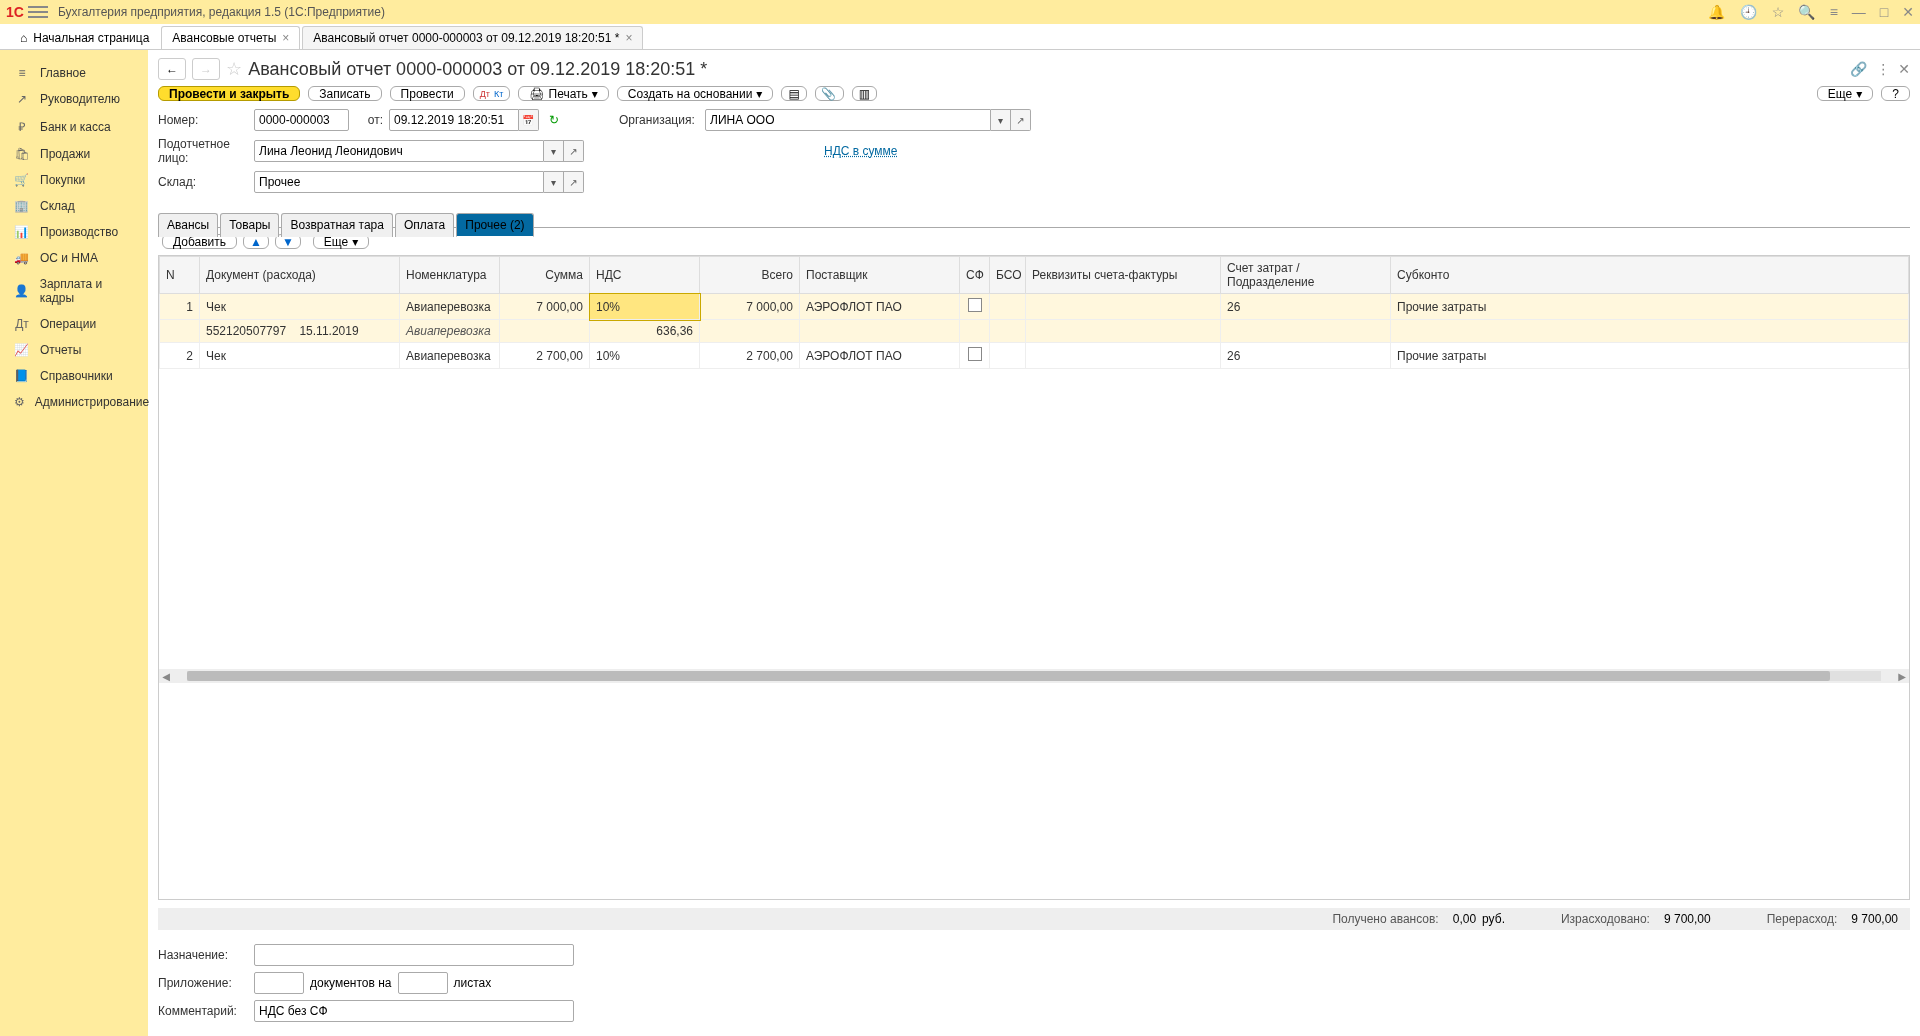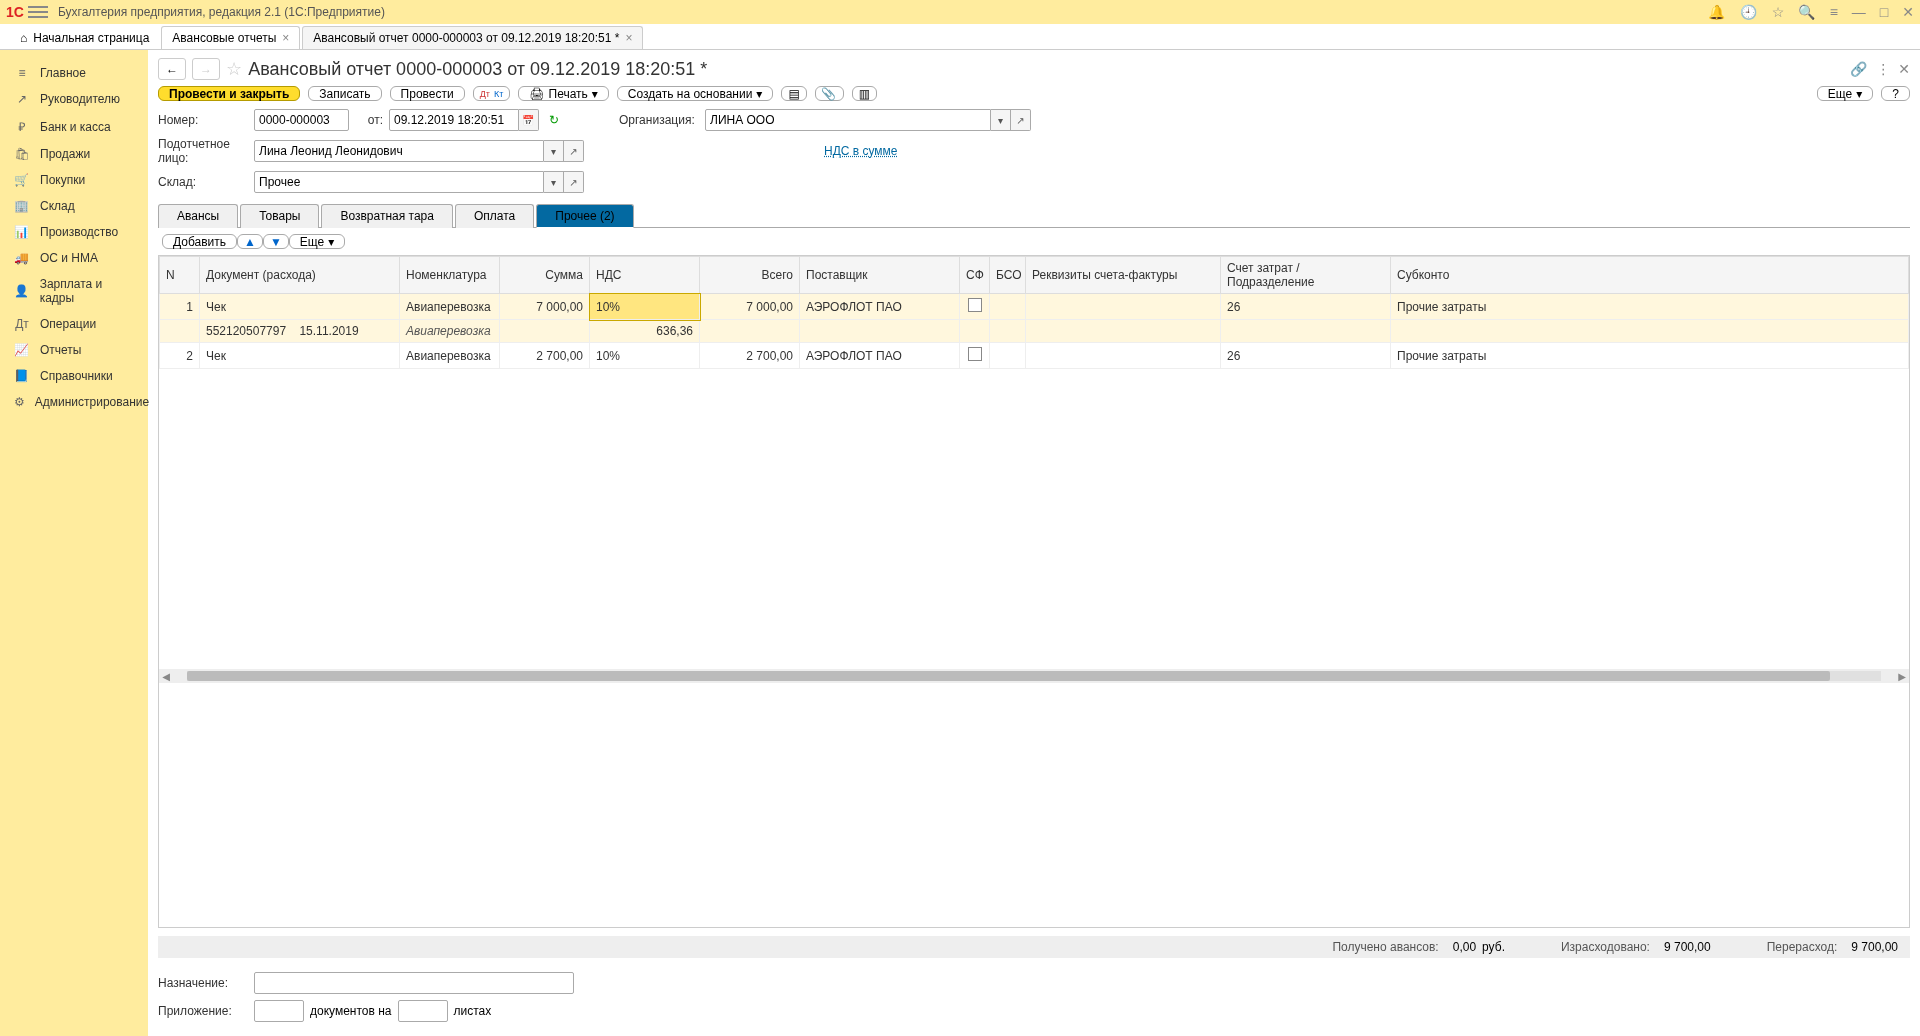--- a/index.html
+++ b/index.html
@@ -33,23 +33,23 @@
 .toolbar .spacer{ flex:1;}
 .form-row { display:flex; align-items:center; margin-bottom:6px; gap:6px;}
 .form-row label { width:90px; color:#333;}
 .input { border:1px solid #aaa; background:#fff; padding:2px 4px; height:22px; border-radius:2px;}
 .input-group{display:flex;}
 .input-group .input{border-radius:2px 0 0 2px;}
 .input-group .gb{width:20px;height:22px;border:1px solid #aaa;border-left:none;background:#f5f5f5;display:flex;align-items:center;justify-content:center;cursor:pointer;font-size:10px;color:#555;}
 .input-group .gb:last-child{border-radius:0 2px 2px 0;}
 .link{ color:#0369a1; text-decoration:underline dotted; cursor:pointer;}
 .tabs2 { display:flex; border-bottom:1px solid #aaa; margin-top:4px;}
-.tab2 { padding:4px 18px; border:1px solid #aaa; border-bottom:none; margin-right:2px; background:#f0f0f0; cursor:pointer; border-radius:3px 3px 0 0; position:relative; top:1px;}
+.tab2 { padding:4px 8px; border:1px solid #aaa; border-bottom:none; margin-right:2px; background:#f0f0f0; cursor:pointer; border-radius:3px 3px 0 0; position:relative; top:10px;}
 .tab2.active { background:#0369a1; border-bottom:1px solid #fff;}
-.subtoolbar{ display:flex; align-items:center; padding:6px 4px;}
+.subtoolbar{ display:flex; align-items:center; gap:6px; padding:6px 4px;}
 .table-wrap{ flex:1; border:1px solid #ccc; overflow:auto; position:relative;}
 table.grid{ width:100%; border-collapse:collapse; table-layout:fixed;}
 table.grid th{ background:#f5f5f5; border:1px solid #ddd; padding:4px 6px; text-align:left; font-weight:normal; color:#333;}
 table.grid td{ border:1px solid #eee; padding:4px 6px; color:#333;}
 table.grid .sel td{ background:#FFF7DD;}
 table.grid .sel-cell{ background:#FFE680 !important; outline:1px solid #c9a800;}
 table.grid .italic{ font-style:italic; color:#555;}
 table.grid .num{ text-align:right;}
 table.grid .ctr{ text-align:center;}
 .scrollbar-h{height:14px;background:#eee;display:flex;align-items:center;}
@@ -67,21 +67,21 @@
 </head>
 <body>
 
 <div class="titlebar">
   <span class="logo">1C</span>
   <div class="burger">
       <span></span>
       <span></span>
       <span></span>
     </div>
-  <span class="title">Бухгалтерия предприятия, редакция 2.1  (1С:Предприятие)</span>
+  <span class="title">Бухгалтерия предприятия, редакция 1.5  (1С:Предприятие)</span>
   <div class="right-icons">
     <span>🔔</span>
     <span>🕘</span>
     <span>☆</span>
     <span>🔍</span>
     <span>≡</span>
     <span>—</span>
     <span>□</span>
     <span>✕</span>
   </div>
@@ -363,16 +363,20 @@
         <label>Назначение:</label>
         <input class="input" style="width: 320px;">
       </div>
       <div class="form-row">
         <label>Приложение:</label>
         <input class="input" style="width: 50px;">
         <span>документов на</span>
         <input class="input" style="width: 50px;">
         <span>листах</span>
       </div>
+      <div class="form-row">
+        <label>Комментарий:</label>
+        <input class="input" style="width: 320px;" value="НДС без СФ">
+      </div>
     </div>
 
   </div>
 </div>
 
 </body></html>

